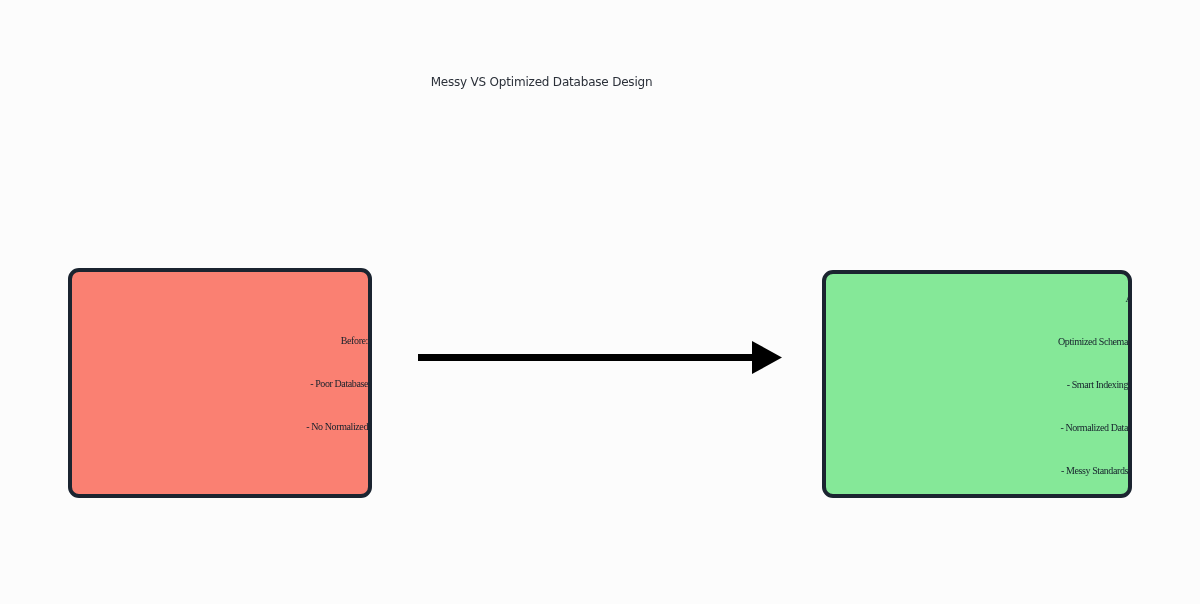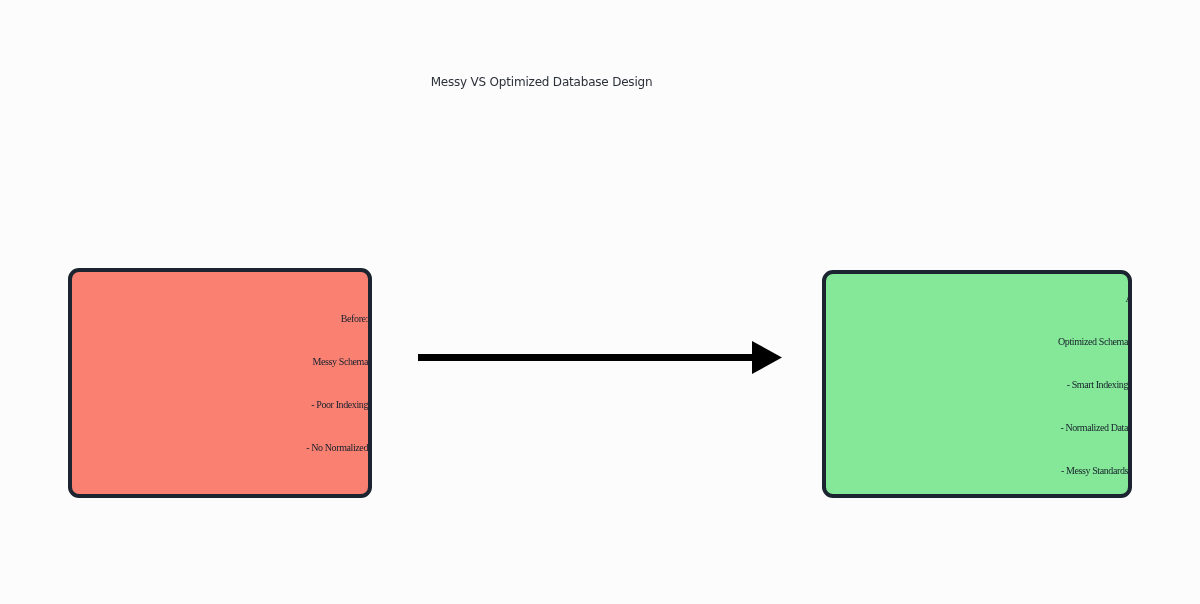--- a/index.html
+++ b/index.html
@@ -88,22 +88,21 @@
 </style>
 </head>
 <body>
 
 <div id="canvas">
 
   <div id="title" style="font-size: 12px;">Messy VS Optimized Database Design</div>
 
   <div id="box-before" class="node-box">
     <span class="node-line" style="font-size: 10px;">Before:</span>
-    <span class="node-line" style="font-size: 10px;">Messy Schema</span>
-    <span class="node-line" style="font-size: 10px;">- Poor Indexing</span>
+    <span class="node-line" style="font-size: 10px;">- Poor Database</span>
     <span class="node-line" style="font-size: 10px;">- No Normalized</span>
   </div>
 
   <div id="arrow">
     <svg width="374" height="46" viewBox="0 0 374 46" xmlns="http://www.w3.org/2000/svg">
       <line x1="6" y1="22.5" x2="348" y2="22.5" stroke="#000000" stroke-width="7" stroke-linecap="butt"></line>
       <polygon points="340,6 370,22.5 340,39" fill="#000000"></polygon>
     </svg>
   </div>
 

